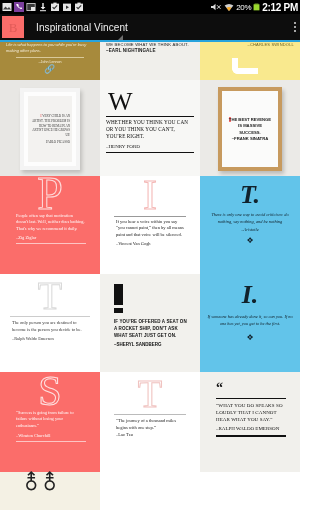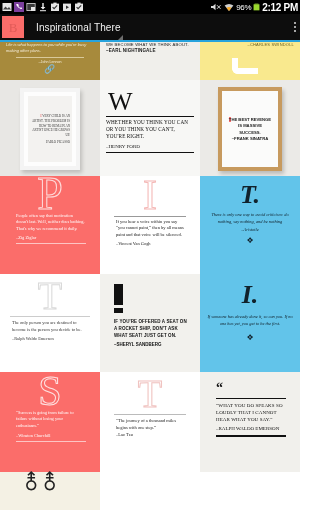--- a/index.html
+++ b/index.html
@@ -236,34 +236,34 @@
   </div>
   <div class="sb-right">
     <svg class="sbico" viewBox="0 0 12 10" style="width:12px">
       <path d="M1 4 H3 L5.5 1.8 V8.2 L3 6 H1 Z" fill="#d9d9d9"></path>
       <path d="M7 3.2 L10.5 6.8 M10.5 3.2 L7 6.8" stroke="#d9d9d9" stroke-width="1" fill="none"></path>
     </svg>
     <svg class="sbico" viewBox="0 0 10 10">
       <path d="M5 9 L0.6 3.4 Q5 0.4 9.4 3.4 Z" fill="#cfcfcf"></path>
       <path d="M5 9 L2.6 5.8 Q5 4.4 7.4 5.8 Z" fill="#f5a623"></path>
     </svg>
-    <span class="sb-battpct">96%</span>
+    <span class="sb-battpct">20%</span>
     <svg class="sbico" viewBox="0 0 10 10" style="width:7px">
       <rect x="2.2" y="0.2" width="5.6" height="1" fill="#9ad82f"></rect>
       <rect x="0.8" y="1.1" width="8.4" height="8.7" fill="#9ad82f"></rect>
     </svg>
     <span class="sb-clock">2:12 PM</span>
   </div>
 </div>
 
 <div class="actionbar">
   <div class="app-logo">
     <span class="glyph">B</span>
   </div>
-  <div class="app-title">Inspirational There</div>
+  <div class="app-title">Inspirational Vincent</div>
   <div class="ab-caret"></div>
   <div class="ab-overflow">
       <i></i>
       <i></i>
       <i></i>
     </div>
 </div>
 <div class="accent-underline"></div>
 
 <div class="grid">

